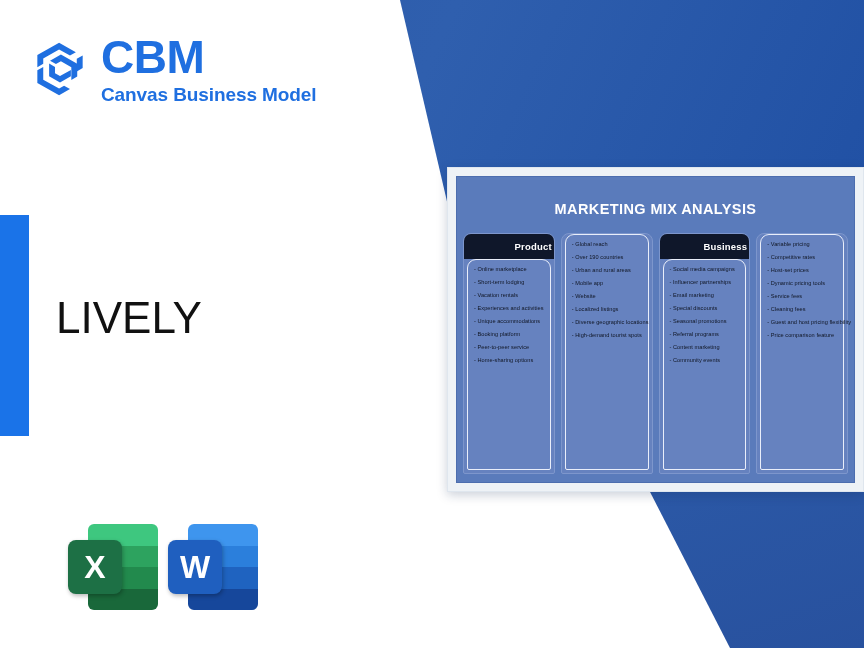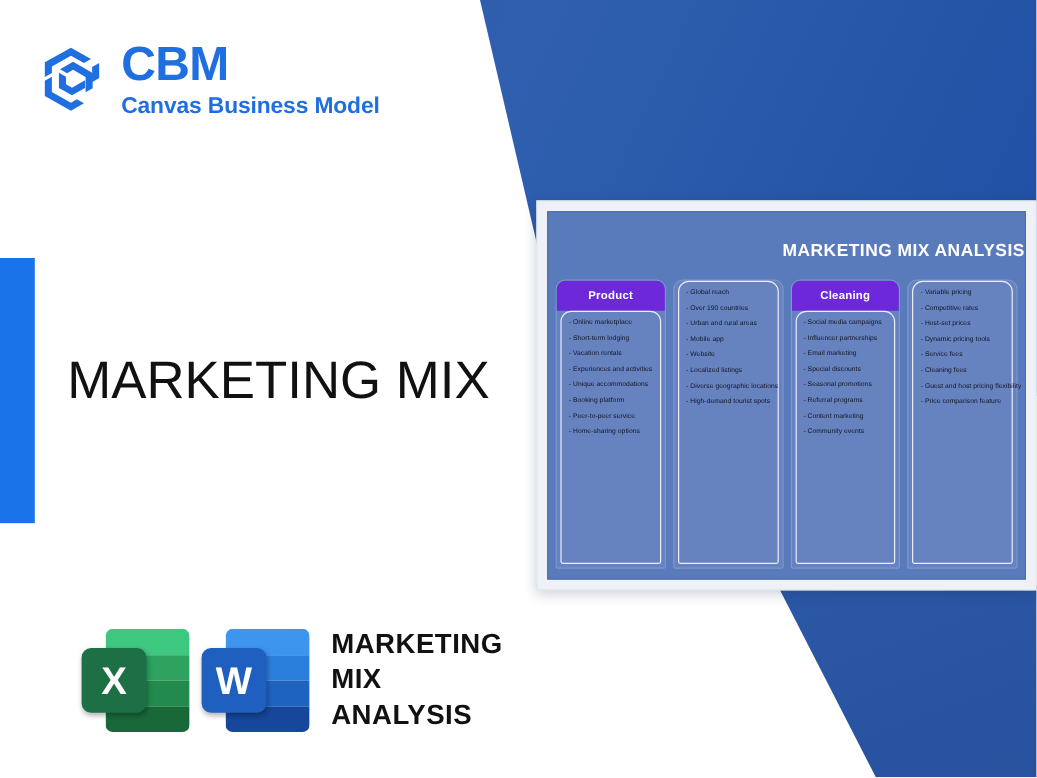--- a/index.html
+++ b/index.html
@@ -31,21 +31,21 @@
   }
 
   
   .logo-wrap{
     position:absolute;left:31px;top:34px;z-index:5;
     display:flex;align-items:center;gap:12px;
   }
   .logo-mark{width:58px;height:58px;flex:0 0 58px;}
   .logo-text{display:flex;flex-direction:column;justify-content:center;}
   .logo-title{
-    font-size:40px;font-weight:bold;color:#1f6fe0;letter-spacing:-0.5px;line-height:1;
+    font-size:46px;font-weight:bold;color:#1f6fe0;letter-spacing:-0.5px;line-height:1;
   }
   .logo-sub{
     font-size:19px;font-weight:bold;color:#1f6fe0;letter-spacing:-0.1px;
     margin-top:5px;line-height:1;
   }
 
   
   .headline{
     position:absolute;left:56px;top:262px;z-index:5;
     font-size:44px;line-height:1.22;color:#111;letter-spacing:0px;
@@ -84,39 +84,39 @@
     box-sizing:border-box;padding:8px;
   }
   .panel{
     width:100%;height:100%;
     background:#5a7bbb;
     box-sizing:border-box;
     position:relative;
     border:1px solid #4c6dae;
   }
   .panel-title{
-    text-align:right;color:#ffffff;font-weight:bold;
+    text-align:center;color:#ffffff;font-weight:bold;
     font-size:14.5px;letter-spacing:.4px;
     padding-top:24px;
   }
   .cols{
     position:absolute;left:0;top:56px;right:0;bottom:8px;
     display:flex;gap:6px;padding:0 6px;box-sizing:border-box;
   }
   .col{
     flex:1 1 0;min-width:0;position:relative;
     background:#6682bf;
     border:1px solid #7d96cc;
     border-radius:8px 8px 2px 2px;
     display:flex;flex-direction:column;
   }
   .col-head{
-    background:#6d28d9;
+    background:#0f172a;
     border-radius:7px 7px 0 0;
-    text-align:center;color:#ffffff;font-weight:bold;font-size:9.5px;
+    text-align:right;color:#ffffff;font-weight:bold;font-size:9.5px;
     padding:7px 2px 7px;
     letter-spacing:.2px;
   }
   .col-body{
     flex:1 1 auto;margin:0 3px 3px;
     border:1px solid #e9eefa;
     border-top:1px solid #e9eefa;
     border-radius:9px 9px 2px 2px;
     padding:7px 5px 4px 6px;
     box-sizing:border-box;
@@ -150,21 +150,21 @@
         </g>
       </svg>
     </span>
     <span class="logo-text">
       <span class="logo-title">CBM</span>
       <span class="logo-sub">Canvas Business Model</span>
     </span>
   </div>
 
   <h1 class="headline">
-    <span class="l">MARKETING MIX</span>
+    <span class="l">LIVELY</span>
   </h1>
 
   <div class="filerow">
 
     <span class="office-icon">
       <span class="page">
         <i style="background:#3ec77f"></i>
         <i style="background:#2da35f"></i>
         <i style="background:#228a4d"></i>
         <i style="background:#19683a"></i>
@@ -175,25 +175,20 @@
     <span class="office-icon">
       <span class="page">
         <i style="background:#3e95ee"></i>
         <i style="background:#2b7fdc"></i>
         <i style="background:#1f63c0"></i>
         <i style="background:#16479b"></i>
       </span>
       <span class="tile" style="background:#1f5fbf">W</span>
     </span>
 
-    <span class="filetitle">
-      <span>MARKETING</span>
-      <span>MIX</span>
-      <span>ANALYSIS</span>
-    </span>
   </div>
 
   <div class="card">
     <div class="panel">
       <div class="panel-title">MARKETING MIX ANALYSIS</div>
       <div class="cols">
 
         <div class="col">
           <div class="col-head">Product</div>
           <div class="col-body">
@@ -219,21 +214,21 @@
               <li>- Mobile app</li>
               <li>- Website</li>
               <li>- Localized listings</li>
               <li>- Diverse geographic locations</li>
               <li>- High-demand tourist spots</li>
             </ul>
           </div>
         </div>
 
         <div class="col">
-          <div class="col-head">Cleaning</div>
+          <div class="col-head">Business</div>
           <div class="col-body">
             <ul>
               <li>- Social media campaigns</li>
               <li>- Influencer partnerships</li>
               <li>- Email marketing</li>
               <li>- Special discounts</li>
               <li>- Seasonal promotions</li>
               <li>- Referral programs</li>
               <li>- Content marketing</li>
               <li>- Community events</li>

